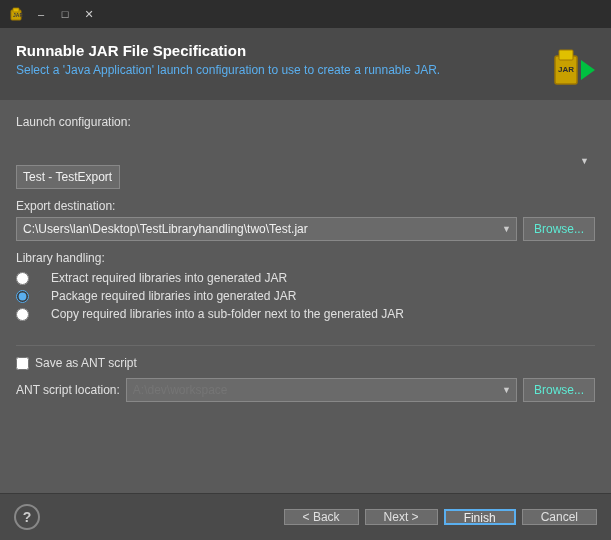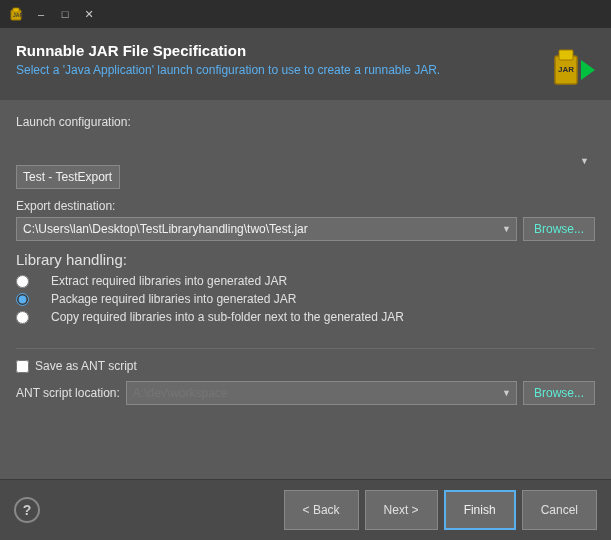--- a/index.html
+++ b/index.html
@@ -176,21 +176,21 @@
       cursor: pointer;
       white-space: nowrap;
     }
 
     
     .library-section {
       margin-bottom: 10px;
     }
     .library-label {
       color: #e0e0e0;
-      font-size: 15px;
+      font-size: 12px;
       margin-bottom: 6px;
     }
     .radio-option {
       display: flex;
       align-items: center;
       margin-bottom: 4px;
       gap: 22px;
       cursor: pointer;
     }
     .radio-option input[type="radio"] {
@@ -263,21 +263,21 @@
       justify-content: center;
     }
     .nav-buttons {
       display: flex;
       gap: 6px;
     }
     .nav-btn {
       background: #6a6a6a;
       border: 1px solid #888;
       color: #e0e0e0;
-      height: 40px;
+      height: 16px;
       padding: 0 18px;
       font-size: 12px;
       cursor: pointer;
       min-width: 72px;
     }
     .nav-btn.finish {
       background: #6a6a6a;
       border: 2px solid #5aafef;
       color: #f0f0f0;
     }

